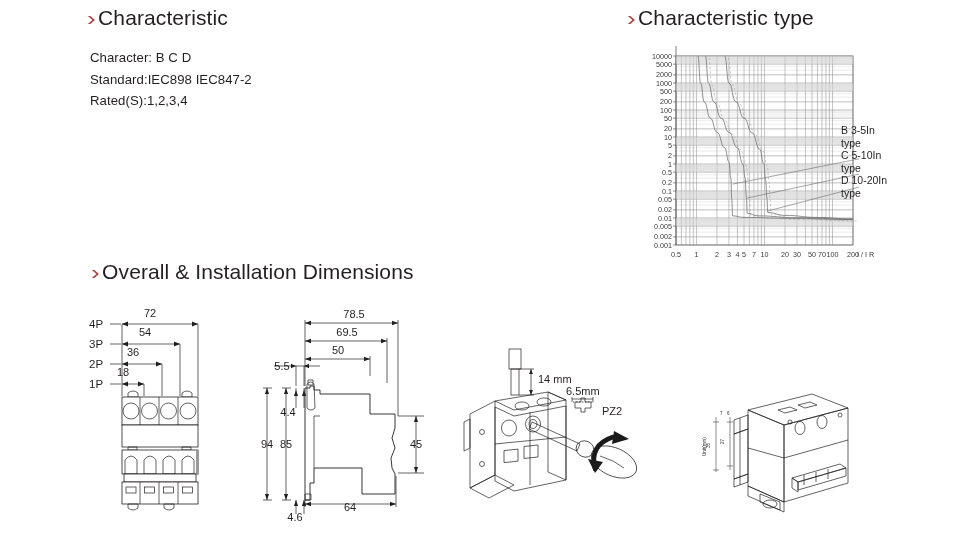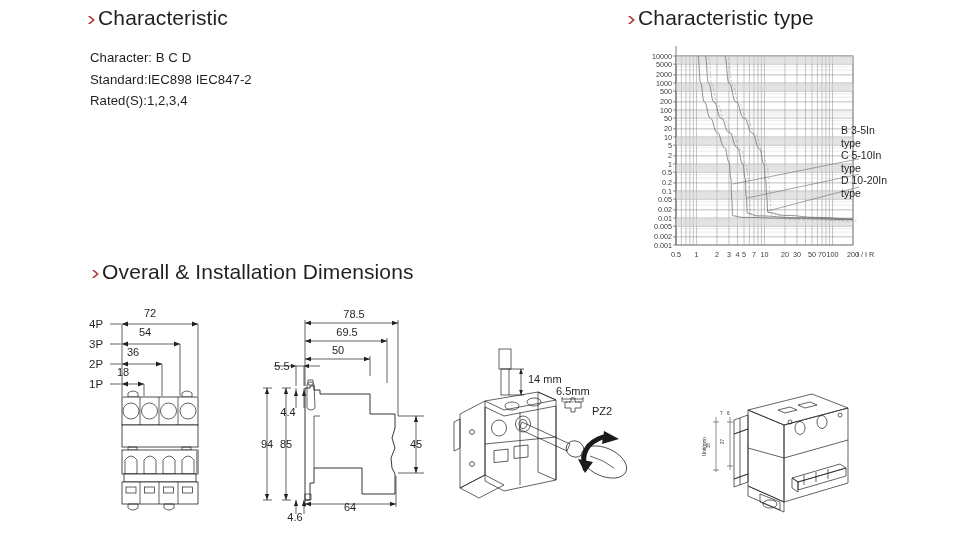--- a/index.html
+++ b/index.html
@@ -483,21 +483,21 @@
   <path class="ln-thin" fill="#f4f4f4" d="M49,76 q4,-4 7,0 l1,24 q-4,4 -8,0 z"></path>
   <path class="ln-thin" fill="#e6e6e6" d="M50,72 h5 v5 h-5 z"></path>
 
   <path class="ln-thin" fill="#e8e8e8" d="M47,186 h6 v6 h-6 z"></path>
 
   <line class="ln-thin" x1="56" y1="108" x2="56" y2="160"></line>
   <line class="ln-thin" x1="56" y1="108" x2="62" y2="108"></line>
 </svg>
 </div>
 
-<div class="abs" style="left:452px;top:352px;">
+<div class="abs" style="left:462px;top:352px;">
 <svg width="185" height="165" viewBox="0 0 185 165">
 
   <text class="dim-txt" x="76" y="31">14 mm</text>
 
   <text class="dim-txt" x="104" y="43">6.5mm</text>
 
   <text class="dim-txt" x="140" y="63">PZ2</text>
 
   <g>
     <rect class="ln-thin" x="47" y="-3" width="12" height="20" fill="#d0d0d0"></rect>

